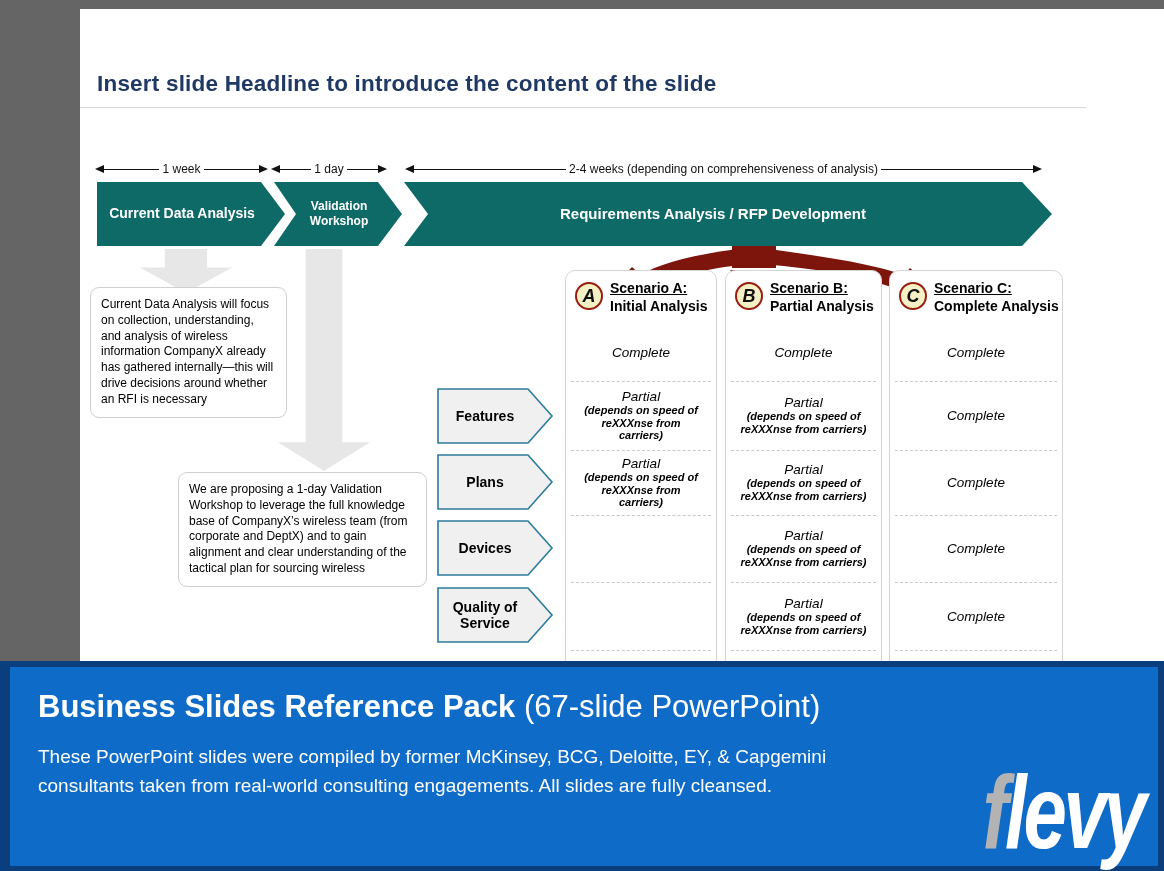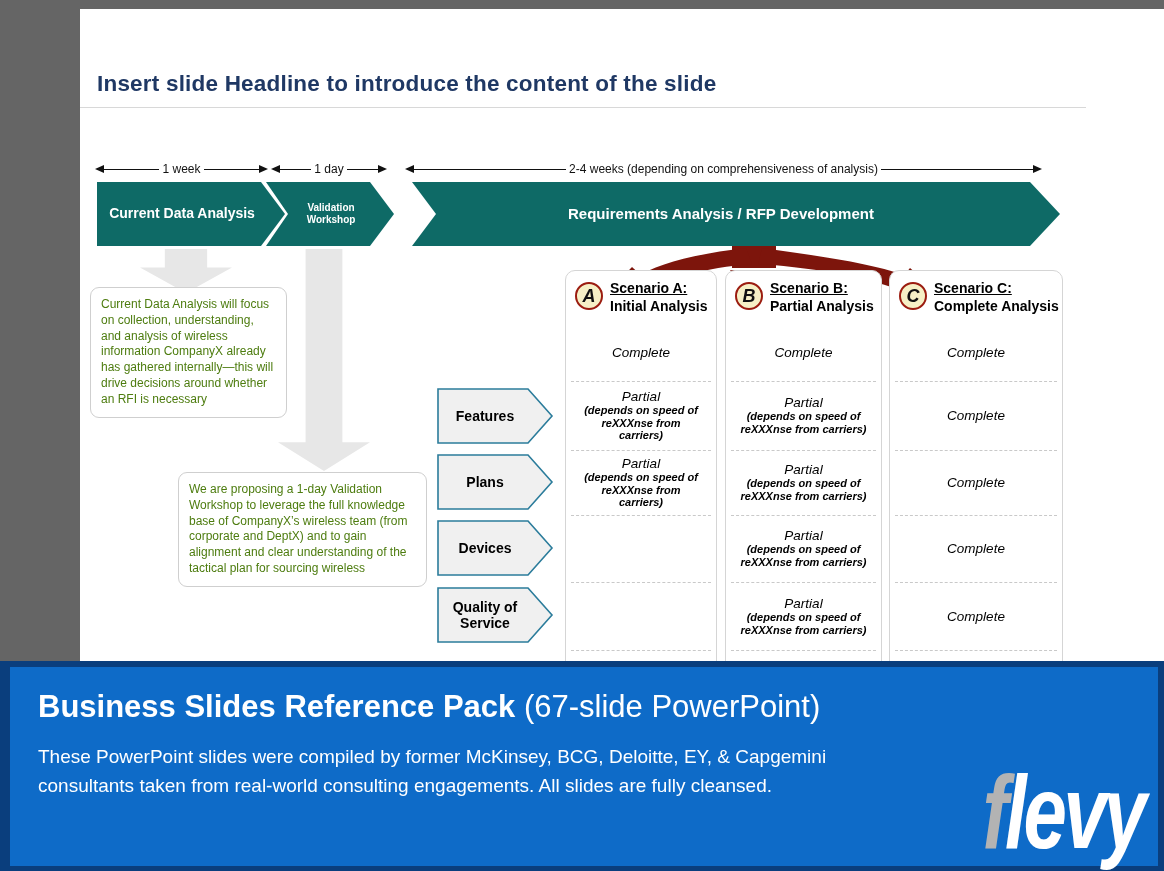--- a/index.html
+++ b/index.html
@@ -30,36 +30,36 @@
   .ah-r{border-width:4.5px 0 4.5px 9px;border-color:transparent transparent transparent #111;}
   
   .chev{
     position:absolute;top:173px;height:64px;background:#0E6A66;color:#fff;
     font-weight:bold;display:flex;align-items:center;justify-content:center;
     text-align:center;line-height:1.25;
   }
   .chev1{left:17px;width:188px;font-size:14px;
     clip-path:polygon(0 0,calc(100% - 24px) 0,100% 50%,calc(100% - 24px) 100%,0 100%);
     padding-right:18px;box-sizing:border-box;}
-  .chev2{left:186px;width:128px;font-size:10px;
+  .chev2{left:194px;width:128px;font-size:12px;
     clip-path:polygon(0 0,calc(100% - 24px) 0,100% 50%,calc(100% - 24px) 100%,0 100%,22px 50%);
     padding-left:16px;padding-right:14px;box-sizing:border-box;}
-  .chev3{left:332px;width:648px;font-size:15px;
+  .chev3{left:324px;width:648px;font-size:15px;
     clip-path:polygon(0 0,calc(100% - 30px) 0,100% 50%,calc(100% - 30px) 100%,0 100%,24px 50%);
     padding-right:30px;box-sizing:border-box;}
   
   .garrow{position:absolute;background:#E7E7E7;}
   .garrow-short{left:60px;top:240px;width:92px;height:44px;
     clip-path:polygon(27% 0,73% 0,73% 42%,100% 42%,50% 100%,0 42%,27% 42%);}
   .garrow-long{left:198px;top:240px;width:92px;height:222px;
     clip-path:polygon(30% 0,70% 0,70% 87%,100% 87%,50% 100%,0 87%,30% 87%);}
   
   .callout{
     position:absolute;background:#fff;border:1px solid #cfcfcf;border-radius:9px;
-    padding:9px 10px;font-size:12px;line-height:1.32;color:#4d7c0f;box-sizing:border-box;
+    padding:9px 10px;font-size:12px;line-height:1.32;color:#000000;box-sizing:border-box;
   }
   .callout1{left:10px;top:278px;width:197px;}
   .callout2{left:98px;top:463px;width:249px;}
   
   .fan{position:absolute;left:480px;top:237px;}
   
   .panel{
     position:absolute;top:261px;height:420px;background:#fff;
     border:1.5px solid #d5d5d5;border-radius:10px;box-sizing:border-box;
   }

